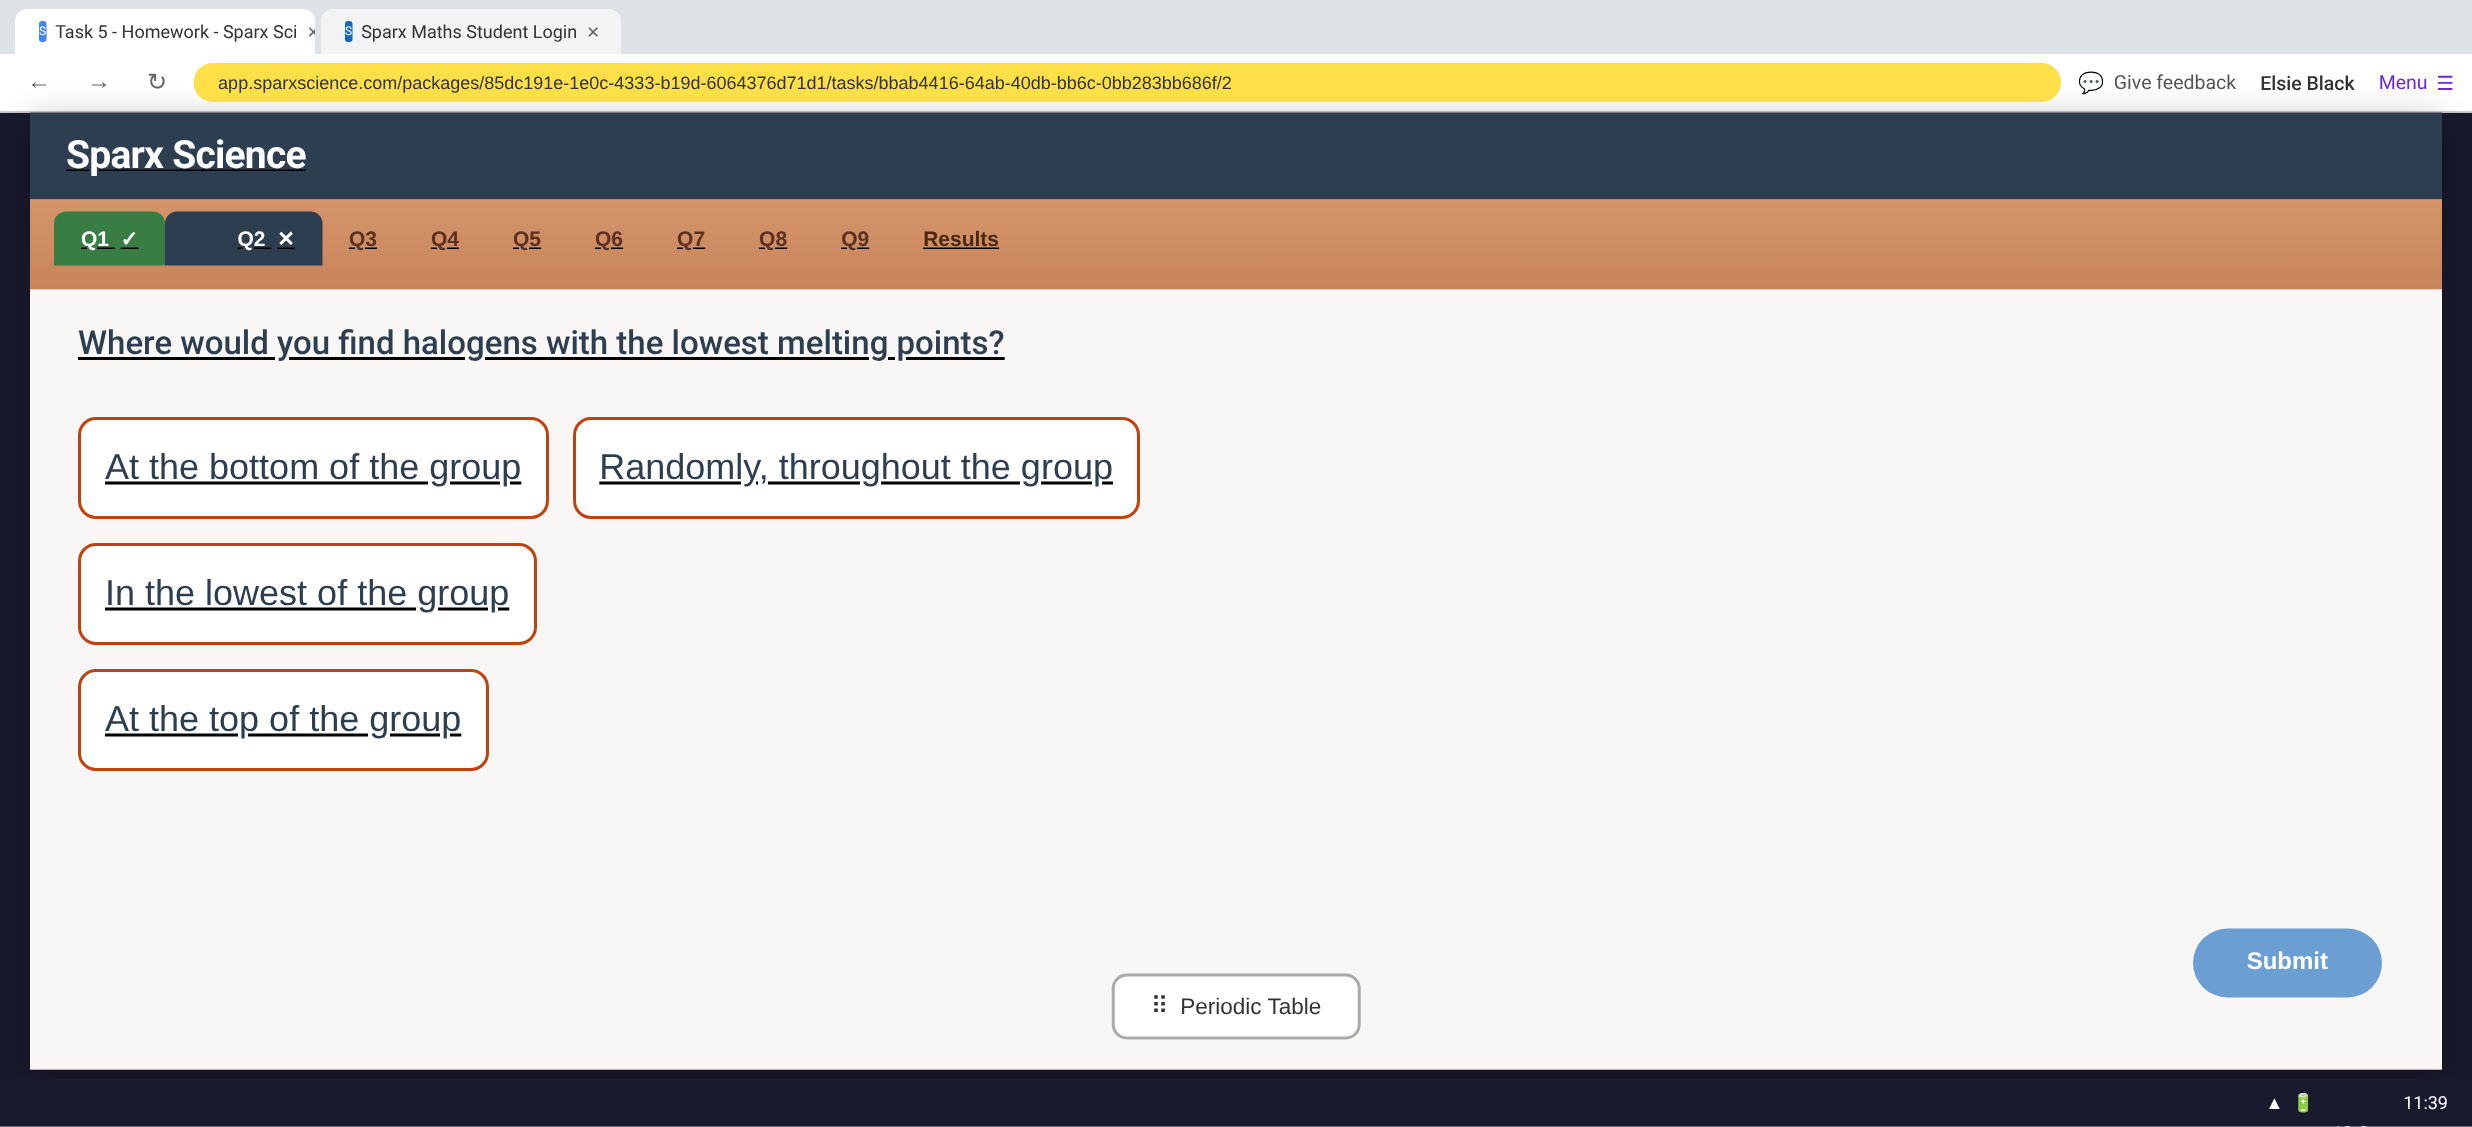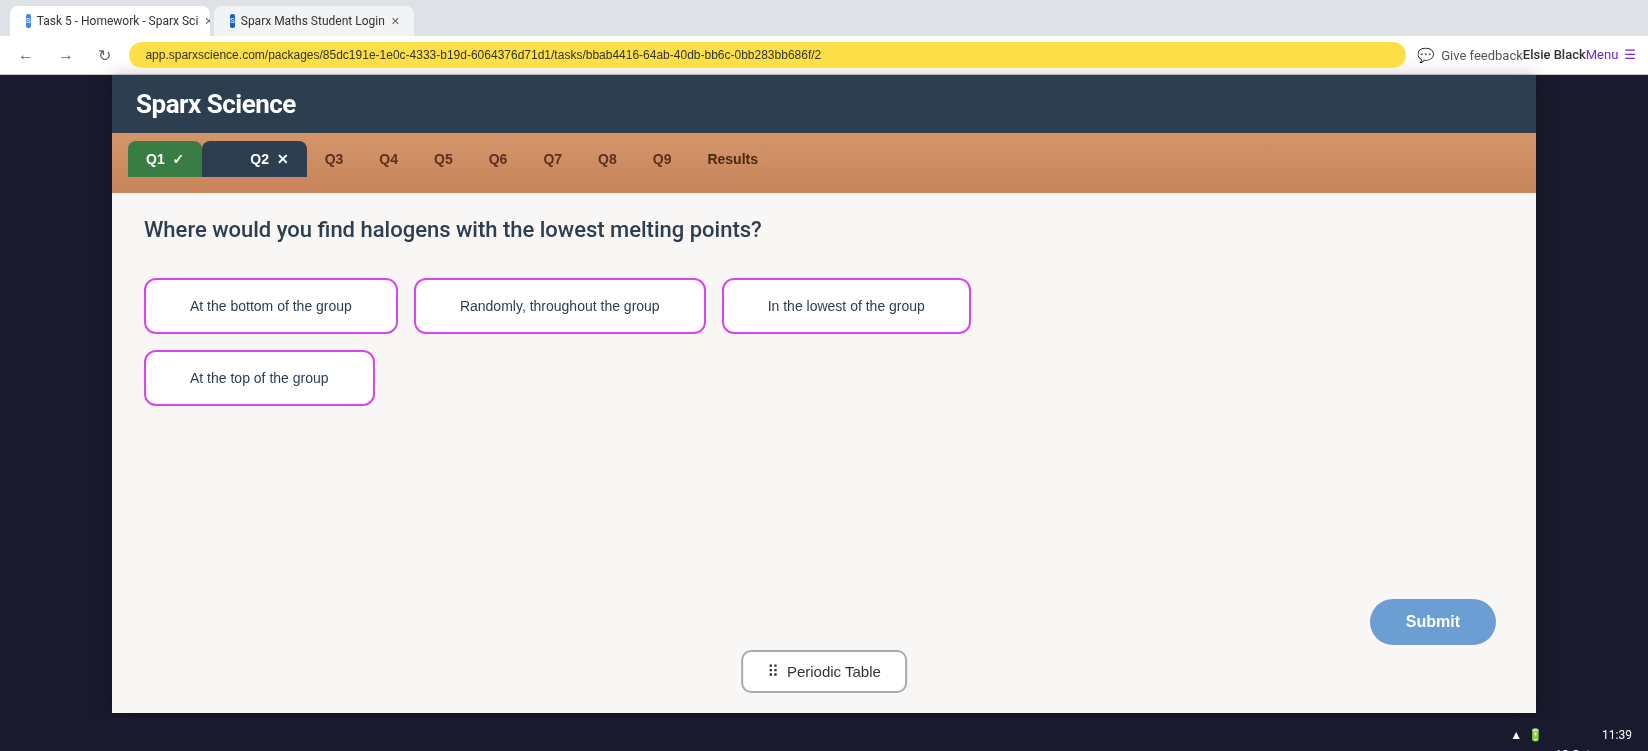--- a/index.html
+++ b/index.html
@@ -86,21 +86,22 @@
       border: none;
       border-radius: 20px;
       padding: 6px 16px;
       font-size: 12px;
       color: #333;
       outline: none;
     }
 
     .header-right {
       display: flex;
-      align-items: flex-start;
+      align-items: flex-end;
+      gap: 16px;
       font-size: 13px;
       color: #333;
     }
 
     .give-feedback {
       display: flex;
       align-items: center;
       gap: 6px;
       color: #555;
       font-size: 13px;
@@ -217,36 +218,36 @@
       max-width: 900px;
     }
 
     .answer-row {
       display: flex;
       gap: 16px;
       flex-wrap: wrap;
     }
 
     .answer-option {
-      border: 2px solid #d946ef;
+      border: 2px solid #c2410c;
       border-radius: 12px;
-      padding: 18px 44px;
-      font-size: 14px;
+      padding: 18px 16px;
+      font-size: 24px;
       font-weight: 400;
       color: #2c3e50;
       background: white;
       cursor: pointer;
       transition: background 0.15s, border-color 0.15s;
       white-space: nowrap;
     }
 
     
     .submit-btn {
       position: absolute;
-      bottom: 68px;
+      bottom: 48px;
       right: 40px;
       background: #6b9fd4;
       color: white;
       border: none;
       border-radius: 24px;
       padding: 14px 36px;
       font-size: 16px;
       font-weight: 600;
       cursor: pointer;
     }
@@ -315,23 +316,24 @@
     .screen-wrapper {
       background: #1a1a2e;
       width: 1648px;
       min-height: 751px;
       overflow: hidden;
       position: relative;
     }
 
     .browser-window {
       background: #f9a8d4;
-      width: 1424px;
+      width: 1608px;
       margin: 0 auto;
       box-shadow: 0 4px 20px rgba(0,0,0,0.3);
+      text-decoration: underline;
     }
   </style>
 </head>
 <body>
 
 <div class="screen-wrapper">
 
   <div class="browser-chrome">
 
     <div class="tab-bar">

